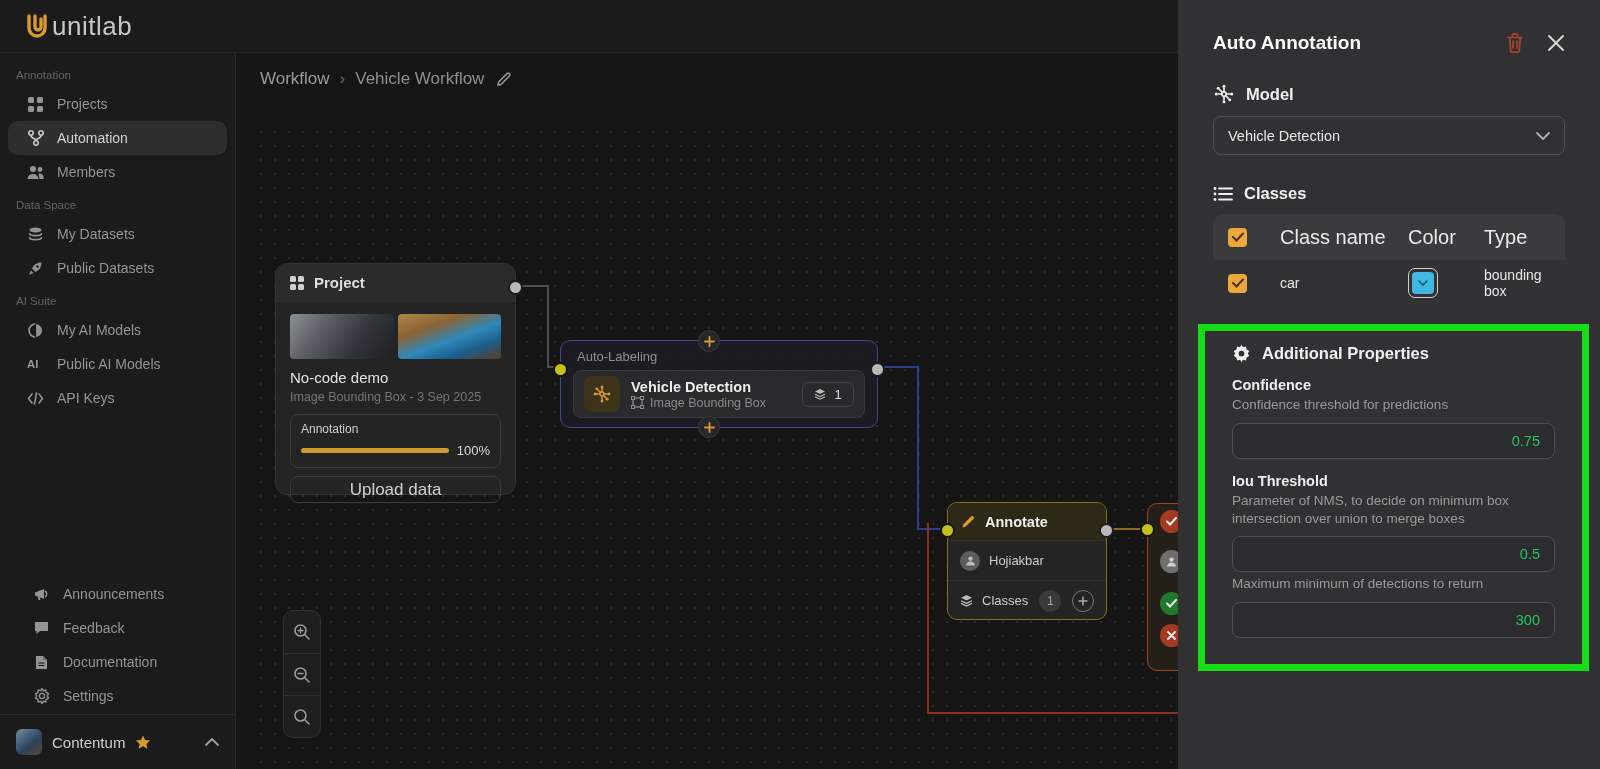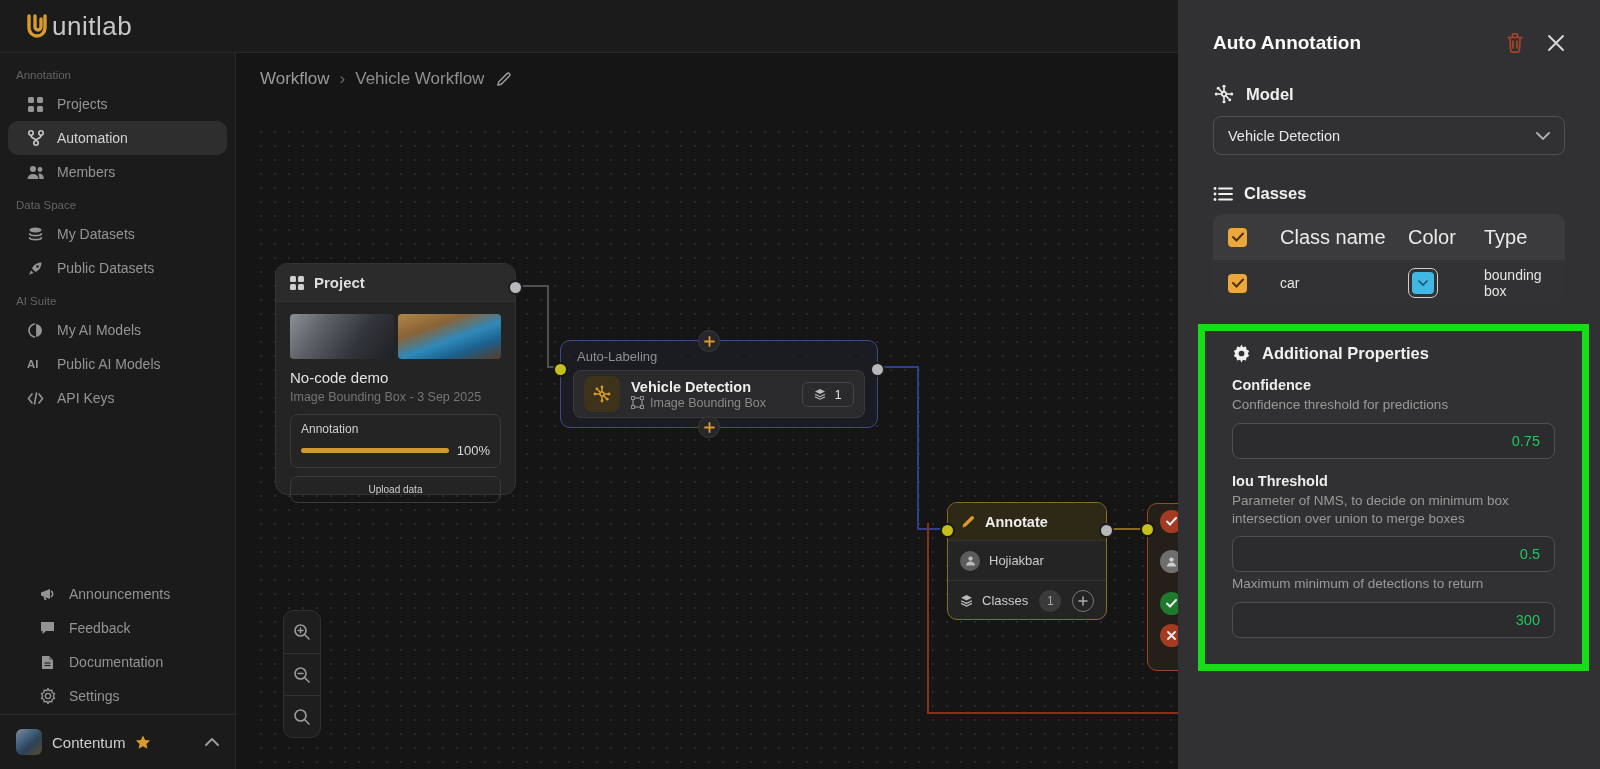--- a/index.html
+++ b/index.html
@@ -16,21 +16,21 @@
   .logo-text { font-size:26px; color:#c7c7c7; letter-spacing:0.5px; font-weight:400; }
   
   .sidebar { position:absolute; left:0; top:53px; width:236px; height:716px;
     background:#1b1b1b; border-right:1px solid #282828; z-index:6; }
   .side-scroll { padding-top:6px; }
   .sec-label { padding:10px 16px 6px; font-size:11.5px; color:#646464; }
   .side-item { height:34px; margin:0 0 0 0; padding:0 14px 0 27px; display:flex; align-items:center; gap:13px;
     font-size:14px; color:#949494; cursor:pointer; }
   .side-item .ic { width:17px; height:17px; flex:0 0 17px; display:flex; align-items:center; justify-content:center; }
   .side-item.active { background:#2e2e2e; border-radius:10px; margin:0 8px; padding-left:19px; color:#d3d3d3; }
-  .side-footer { position:absolute; left:12px; bottom:56px; width:100%; }
+  .side-footer { position:absolute; left:6px; bottom:56px; width:100%; }
   .side-user { position:absolute; left:0; bottom:0; width:100%; height:55px; border-top:1px solid #2a2a2a;
     display:flex; align-items:center; gap:10px; padding:0 16px; cursor:pointer; }
   .avatar-img { width:26px; height:26px; border-radius:6px;
     background:linear-gradient(140deg,#7b8ea0 0%,#44617c 35%,#2c4257 60%,#5c4a34 100%); }
   .user-name { font-size:15px; color:#cfcfcf; }
   .chev-up { margin-left:auto; color:#9a9a9a; }
   
   .canvas { position:absolute; left:236px; top:53px; width:942px; height:716px; background:#151515; z-index:1; }
   .dots { position:absolute; left:18px; top:72px; right:-60px; bottom:0;
     background-image:radial-gradient(circle,#2b2b2b 1.2px, transparent 1.4px); background-size:14px 14px; }
@@ -53,21 +53,21 @@
   .car-img.blue { background:linear-gradient(165deg,#b08648 0%,#8a6336 28%,#2e86b8 52%,#1b5f8c 72%,#64backg 0%,#5c3a22 100%);
     background:linear-gradient(160deg,#b08648 0%,#8a6336 30%,#2f89ba 55%,#1b5f8c 75%,#5c3a22 100%); }
   .proj-title { margin:2px 14px 0; font-size:15px; color:#e3e3e3; font-weight:500;}
   .proj-meta { margin:4px 14px 0; font-size:12.5px; color:#757575; }
   .ann-card { margin:10px 14px 0; border:1px solid #3a3a3a; border-radius:8px; padding:7px 10px 9px; }
   .ann-label { font-size:12px; color:#cfcfcf; }
   .ann-row { display:flex; align-items:center; gap:8px; margin-top:7px; }
   .ann-bar { flex:1; height:5px; border-radius:3px; background:#cf9a2f; }
   .ann-pct { font-size:13px; color:#d9d9d9; }
   .upload-btn { margin:8px 14px 0; height:27px; border:1px solid #3a3a3a; border-radius:8px;
-    display:flex; align-items:center; justify-content:center; font-size:10px; color:#cfcfcf; cursor:pointer; }
+    display:flex; align-items:center; justify-content:center; font-size:17px; color:#cfcfcf; cursor:pointer; }
   
   .autolab { left:324px; top:287px; width:318px; height:88px; background:rgba(30,31,38,0.75);
     border:1px solid #3c4a8c; border-radius:10px; }
   .autolab-title { padding:8px 16px 6px; font-size:13px; color:#8f8f8f; }
   .model-card { margin:0 12px; background:#2a2a2c; border:1px solid #3a3a3c; border-radius:8px;
     padding:5px 10px; display:flex; align-items:center; gap:11px; }
   .model-ic { width:36px; height:36px; border-radius:8px; background:#3d321a; display:flex; align-items:center; justify-content:center; }
   .mc-name { font-size:14.5px; font-weight:bold; color:#ececec; }
   .mc-sub { display:flex; align-items:center; gap:6px; font-size:12.5px; color:#8a8a8a; margin-top:1px; }
   .mc-badge { margin-left:auto; height:25px; min-width:52px; border:1px solid #46464a; border-radius:6px;

